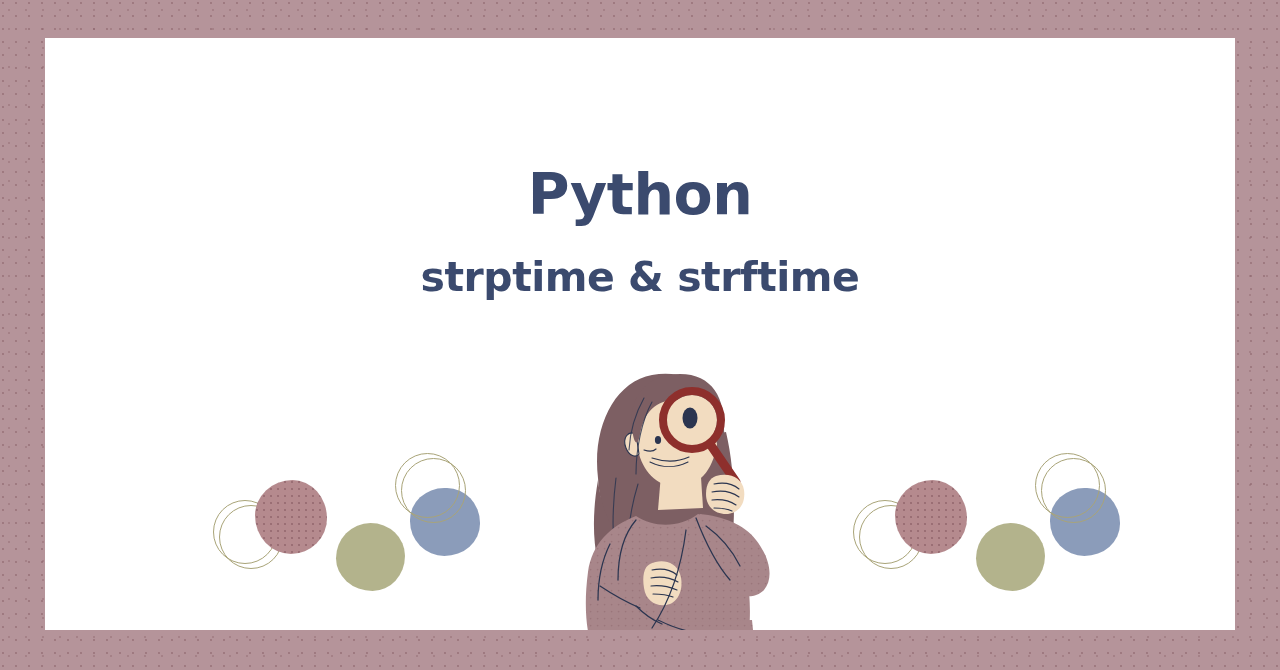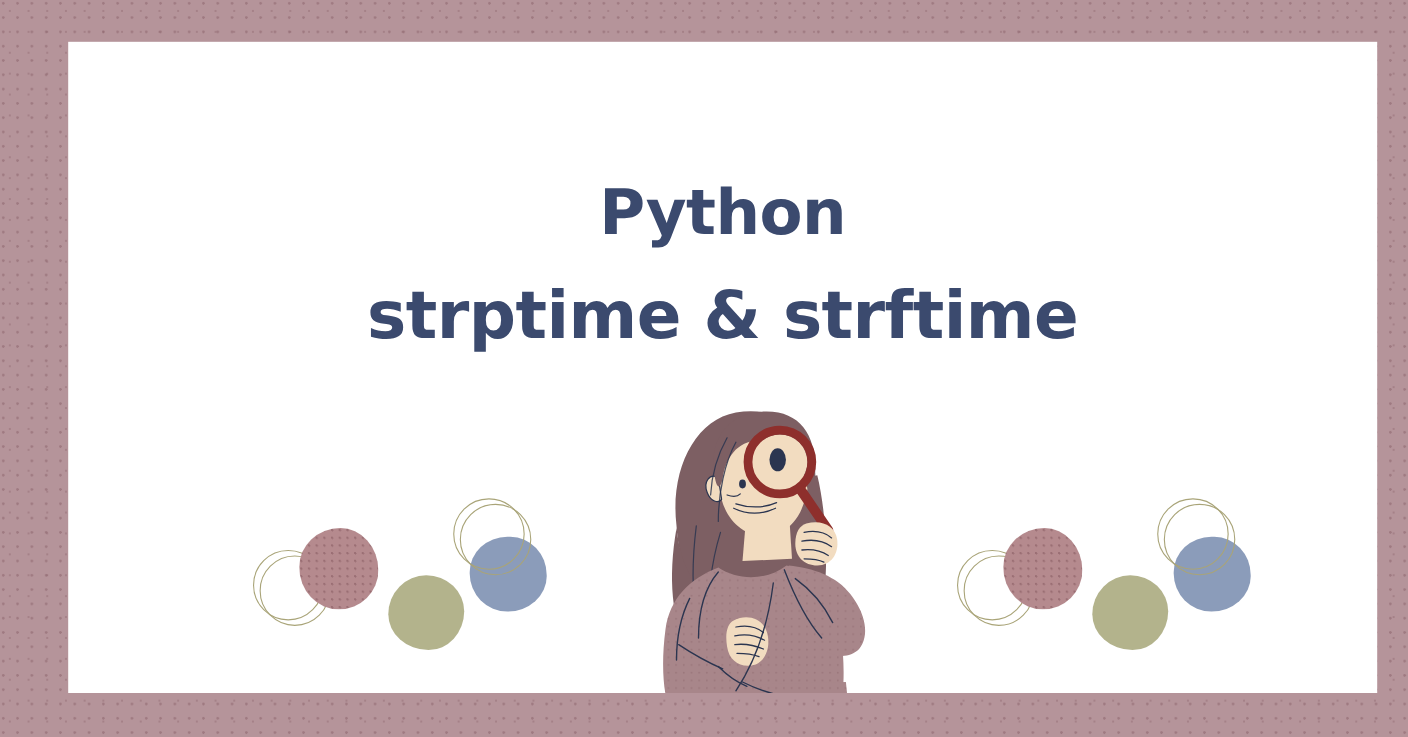--- a/index.html
+++ b/index.html
@@ -23,21 +23,21 @@
     background-image:
       radial-gradient(circle at 3px 3px, rgba(140,100,108,0.55) 1.1px, transparent 1.3px),
       radial-gradient(circle at 9px 10px, rgba(140,100,108,0.40) 1.0px, transparent 1.2px);
     background-size: 13px 13px, 17px 19px;
     box-sizing: border-box;
   }
 
   
   .card {
     position: absolute;
-    left: 62px;
+    left: 45px;
     top: 38px;
     width: 1190px;
     height: 592px;
     background: #ffffff;
     overflow: hidden;
     text-decoration: underline;
   }
 
   
   .title-block {
@@ -50,21 +50,21 @@
   }
   .title-line {
     display: block;
     color: #3b4a6e;
     font-weight: 700;
     font-size: 57px;
     letter-spacing: -0.5px;
     font-family: "DejaVu Sans", "Liberation Sans", sans-serif;
   }
   .title-line.l1 { font-size: 57px; margin-bottom: 34px; }
-  .title-line.l2 { font-size: 60px; }
+  .title-line.l2 { font-size: 41px; }
 
   
   .cluster {
     position: absolute;
     width: 290px;
     height: 160px;
     top: 410px;
   }
   .cluster.left  { left: 160px; }
   .cluster.right { left: 800px; }

